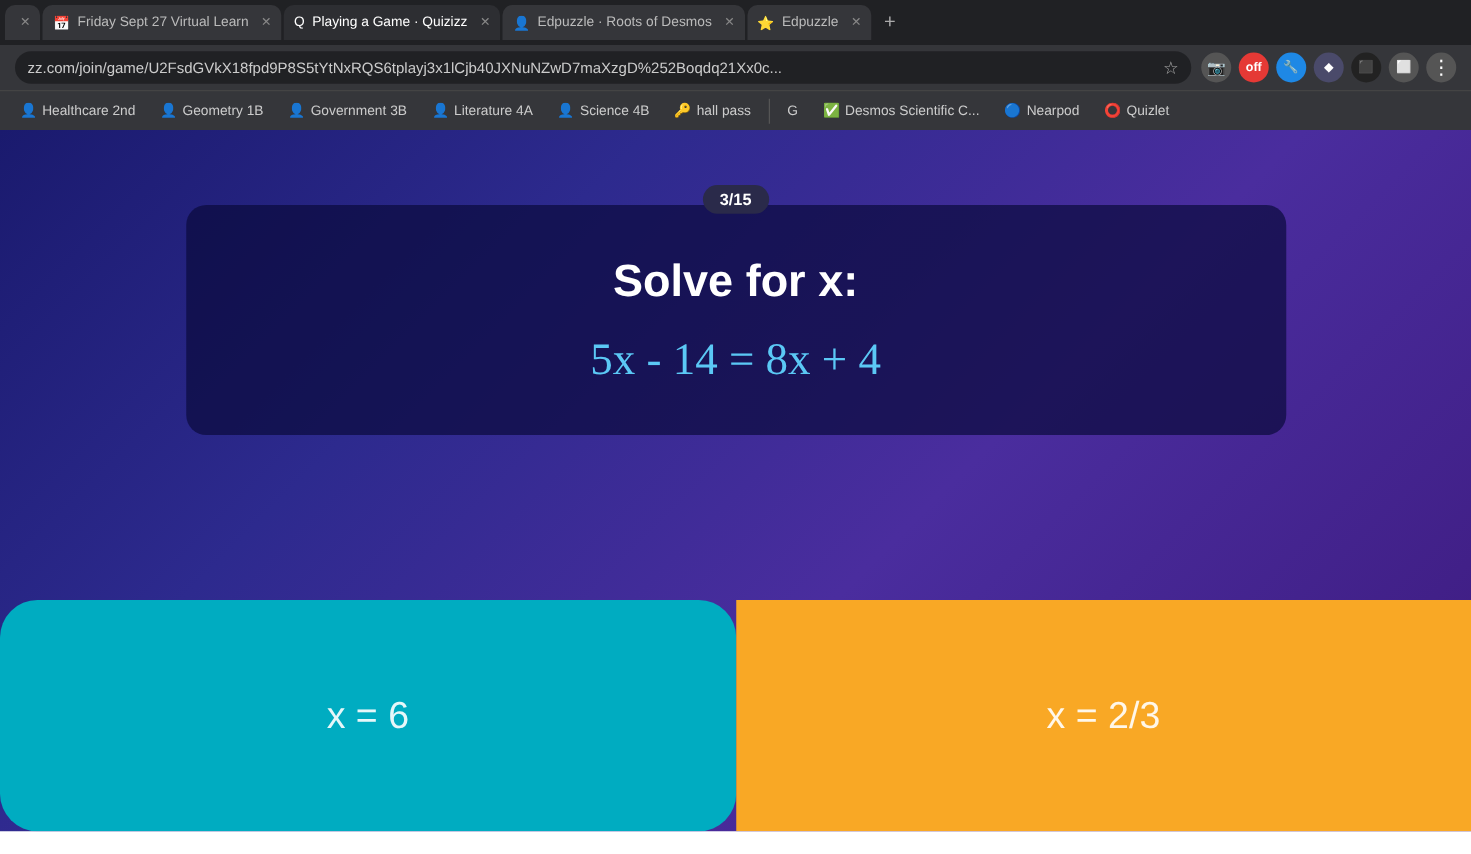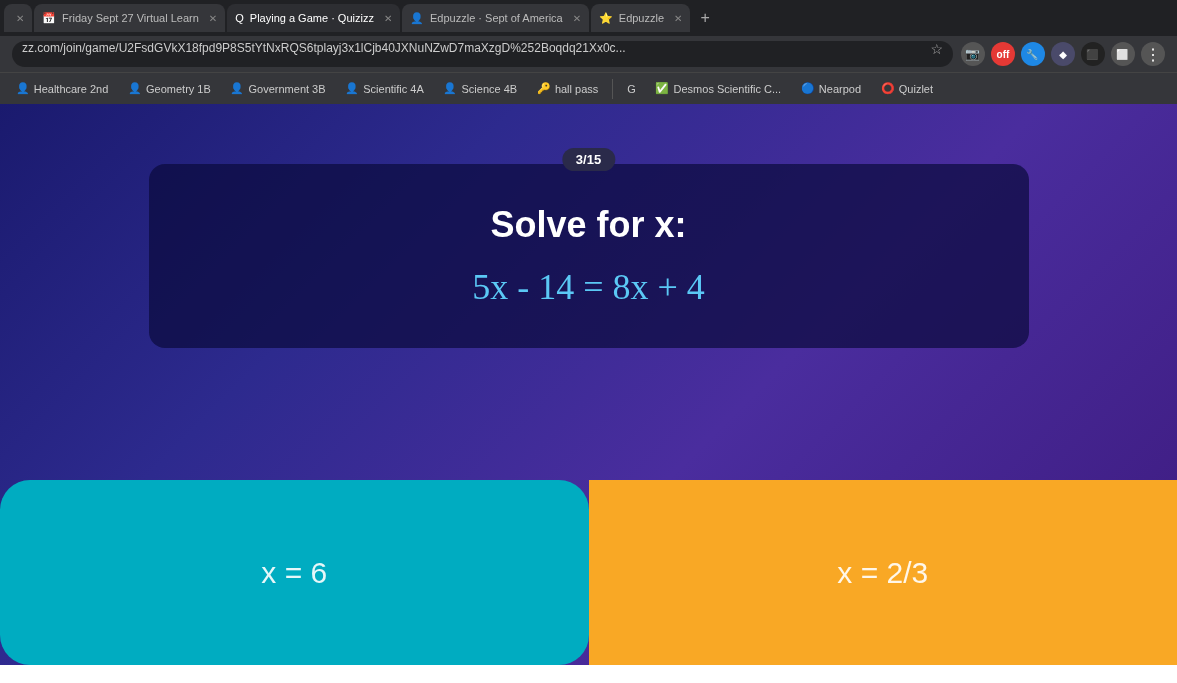--- a/index.html
+++ b/index.html
@@ -57,20 +57,21 @@
       height: 36px;
       padding: 0 12px;
       gap: 8px;
     }
     .url-box {
       flex: 1;
       background: #202124;
       border-radius: 20px;
       height: 26px;
       display: flex;
+      align-items: center;
       padding: 0 10px;
       font-size: 12px;
       color: #ccc;
       gap: 0;
     }
     .star-icon { color: #aaa; font-size: 14px; }
     .browser-actions {
       display: flex;
       gap: 6px;
       align-items: center;
@@ -213,21 +214,21 @@
       <span>Friday Sept 27 Virtual Learn</span>
       <span class="tab-close">✕</span>
     </div>
     <div class="tab active">
       <span class="tab-icon">Q</span>
       <span>Playing a Game · Quizizz</span>
       <span class="tab-close">✕</span>
     </div>
     <div class="tab">
       <span class="tab-icon">👤</span>
-      <span>Edpuzzle · Sept of America</span>
+      <span>Edpuzzle · Roots of Desmos</span>
       <span class="tab-close">✕</span>
     </div>
     <div class="tab">
       <span class="tab-icon">⭐</span>
       <span>Edpuzzle</span>
       <span class="tab-close">✕</span>
     </div>
     <div class="tab" style="font-size:16px; color:#aaa; background:transparent;">+</div>
   </div>
 
@@ -255,21 +256,21 @@
     <div class="bookmark-item">
       <span class="bookmark-icon">👤</span>
       <span>Geometry 1B</span>
     </div>
     <div class="bookmark-item">
       <span class="bookmark-icon">👤</span>
       <span>Government 3B</span>
     </div>
     <div class="bookmark-item">
       <span class="bookmark-icon">👤</span>
-      <span>Scientific 4A</span>
+      <span>Literature 4A</span>
     </div>
     <div class="bookmark-item">
       <span class="bookmark-icon">👤</span>
       <span>Science 4B</span>
     </div>
     <div class="bookmark-item">
       <span class="bookmark-icon">🔑</span>
       <span>hall pass</span>
     </div>
     <div class="bookmark-sep"></div>

